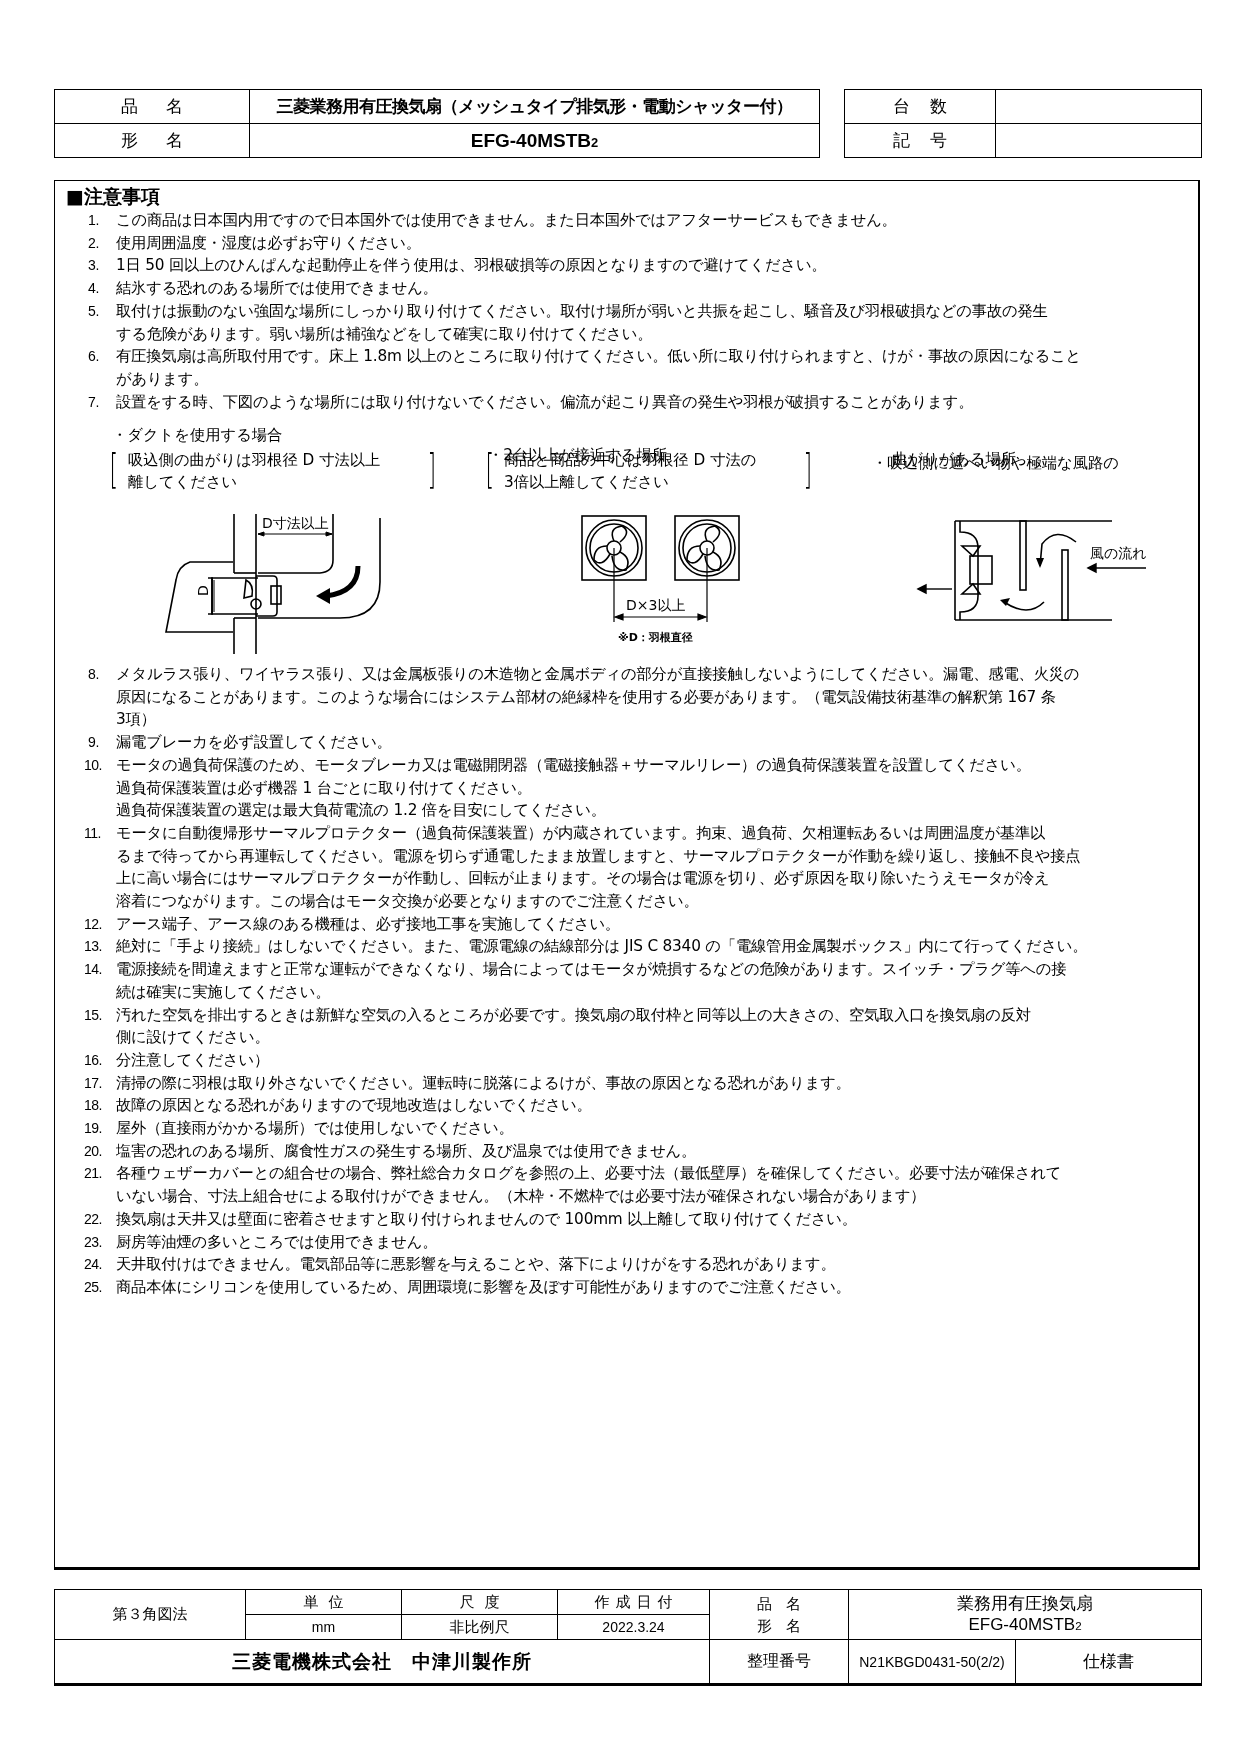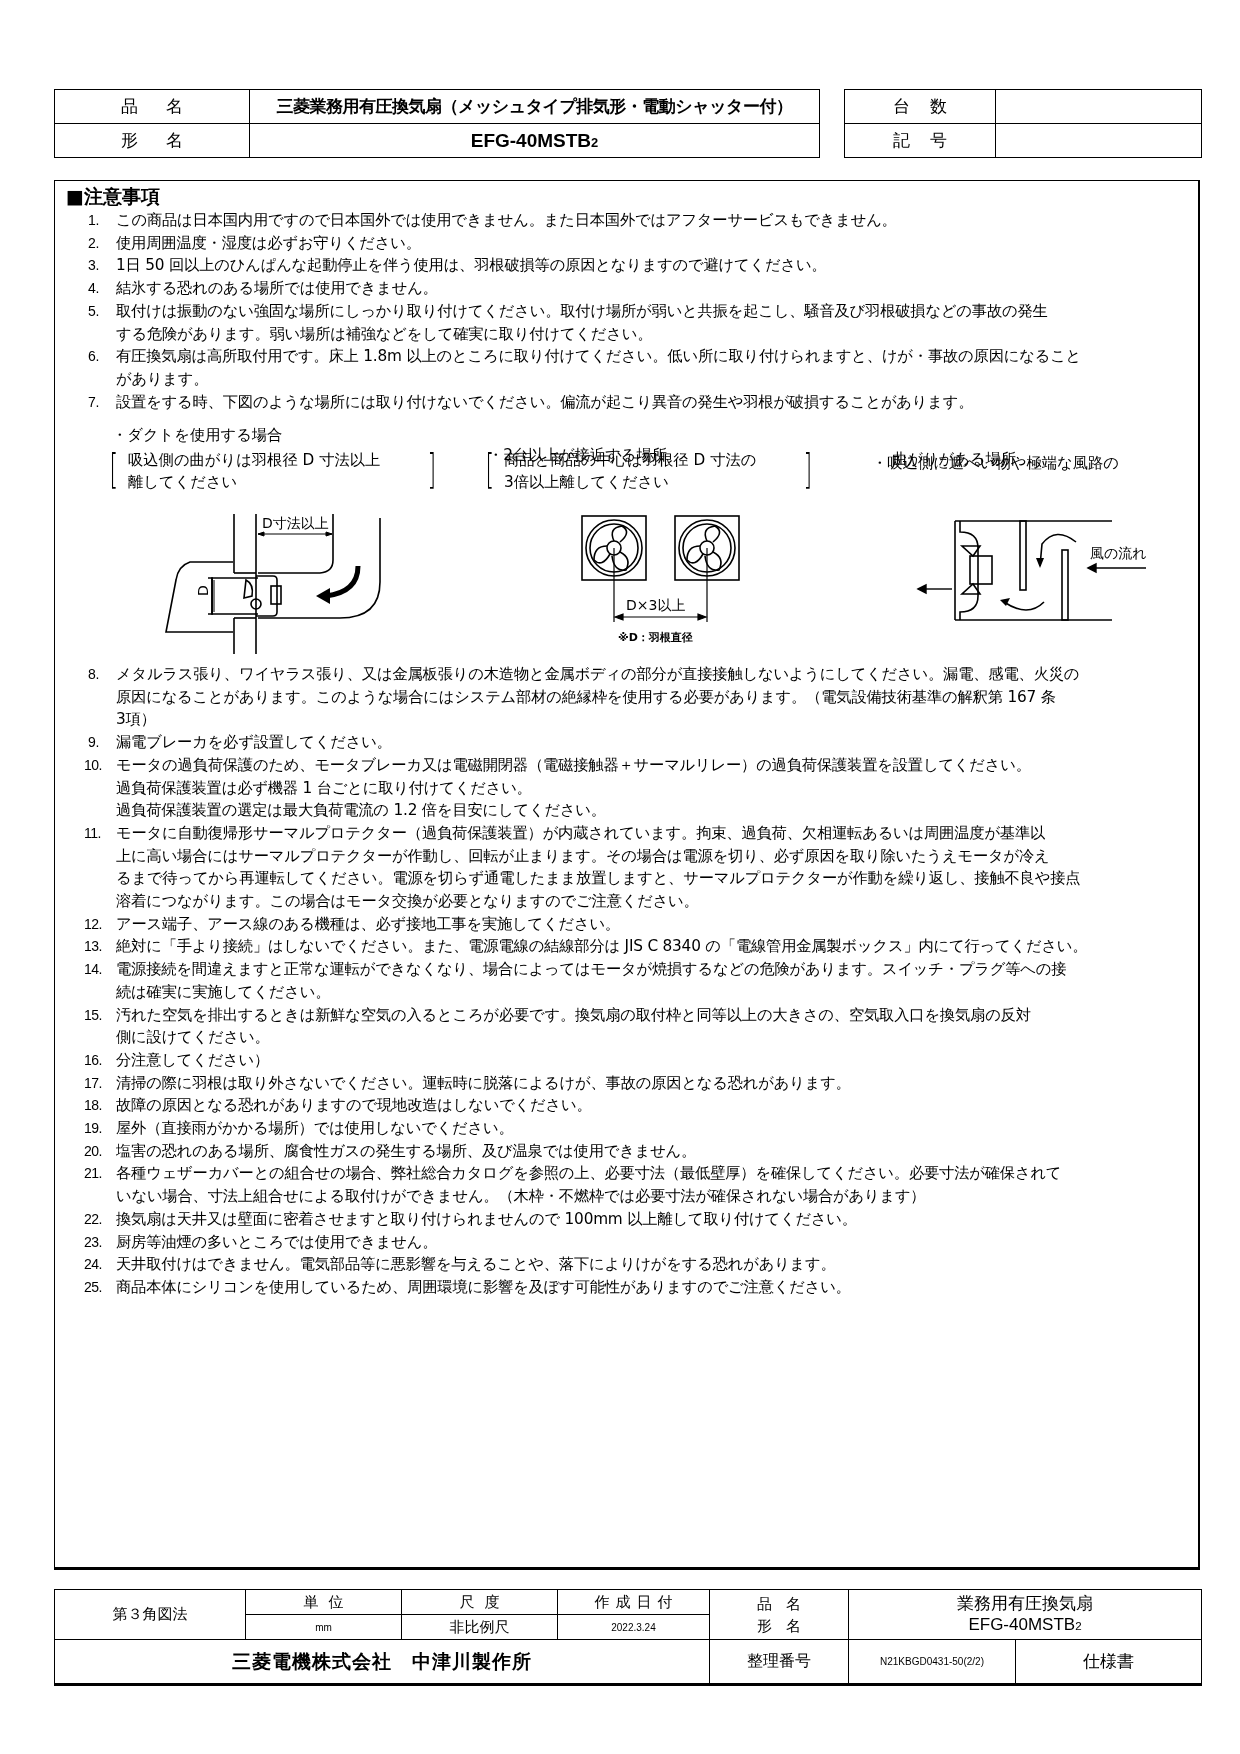--- a/index.html
+++ b/index.html
@@ -18,21 +18,21 @@
   .note { position:relative; padding-left:32px; white-space:normal; }
   .note .num { position:absolute; left:4px; top:0; font-family:"Liberation Sans", sans-serif; font-size:14px; }
   .note.wide .num { left:0; letter-spacing:-0.5px; }
   .note .cont { display:block; }
   .sublabel { position:absolute; font-size:15.3px; white-space:nowrap; }
   .bracket { position:absolute; font-size:15.3px; line-height:22.7px; white-space:nowrap; }
   .bracket .bl, .bracket .br { position:absolute; top:-2px; font-size:40px; line-height:44px; font-weight:100; transform:scaleX(0.55); }
   .ftr td { border:1.5px solid #000; text-align:center; vertical-align:middle; font-size:15px; padding:0; }
   .ftr .spaced { letter-spacing:10px; padding-left:10px; }
   .ftr .company { font-size:19px; font-weight:bold; letter-spacing:1px; }
-  .ftr .num-cell { font-family:"Liberation Sans", sans-serif; font-size:10px; }
+  .ftr .num-cell { font-family:"Liberation Sans", sans-serif; font-size:14px; }
   svg text { font-family:"DejaVu Sans", sans-serif; }
 </style>
 </head>
 <body>
 
 <table class="hdr abs" style="left:54px; top:89px; width:766px;">
   <tbody>
       <tr>
     <td class="lbl" style="width:166px;">品名</td>
     <td class="title">三菱業務用有圧換気扇（メッシュタイプ排気形・電動シャッター付）</td>
@@ -218,22 +218,22 @@
     </div>
   <div class="note wide">
       <span class="num">10.</span>
       <span class="cont">モータの過負荷保護のため、モータブレーカ又は電磁開閉器（電磁接触器＋サーマルリレー）の過負荷保護装置を設置してください。</span>
       <span class="cont">過負荷保護装置は必ず機器 1 台ごとに取り付けてください。</span>
       <span class="cont">過負荷保護装置の選定は最大負荷電流の 1.2 倍を目安にしてください。</span>
     </div>
   <div class="note wide">
       <span class="num">11.</span>
       <span class="cont">モータに自動復帰形サーマルプロテクター（過負荷保護装置）が内蔵されています。拘束、過負荷、欠相運転あるいは周囲温度が基準以</span>
+      <span class="cont">るまで待ってから再運転してください。電源を切らず通電したまま放置しますと、サーマルプロテクターが作動を繰り返し、接触不良や接点</span>
       <span class="cont">上に高い場合にはサーマルプロテクターが作動し、回転が止まります。その場合は電源を切り、必ず原因を取り除いたうえモータが冷え</span>
-      <span class="cont">るまで待ってから再運転してください。電源を切らず通電したまま放置しますと、サーマルプロテクターが作動を繰り返し、接触不良や接点</span>
       <span class="cont">溶着につながります。この場合はモータ交換が必要となりますのでご注意ください。</span>
     </div>
   <div class="note wide">
       <span class="num">12.</span>
       <span class="cont">アース端子、アース線のある機種は、必ず接地工事を実施してください。</span>
     </div>
   <div class="note wide">
       <span class="num">13.</span>
       <span class="cont">絶対に「手より接続」はしないでください。また、電源電線の結線部分は JIS C 8340 の「電線管用金属製ボックス」内にて行ってください。</span>
     </div>

